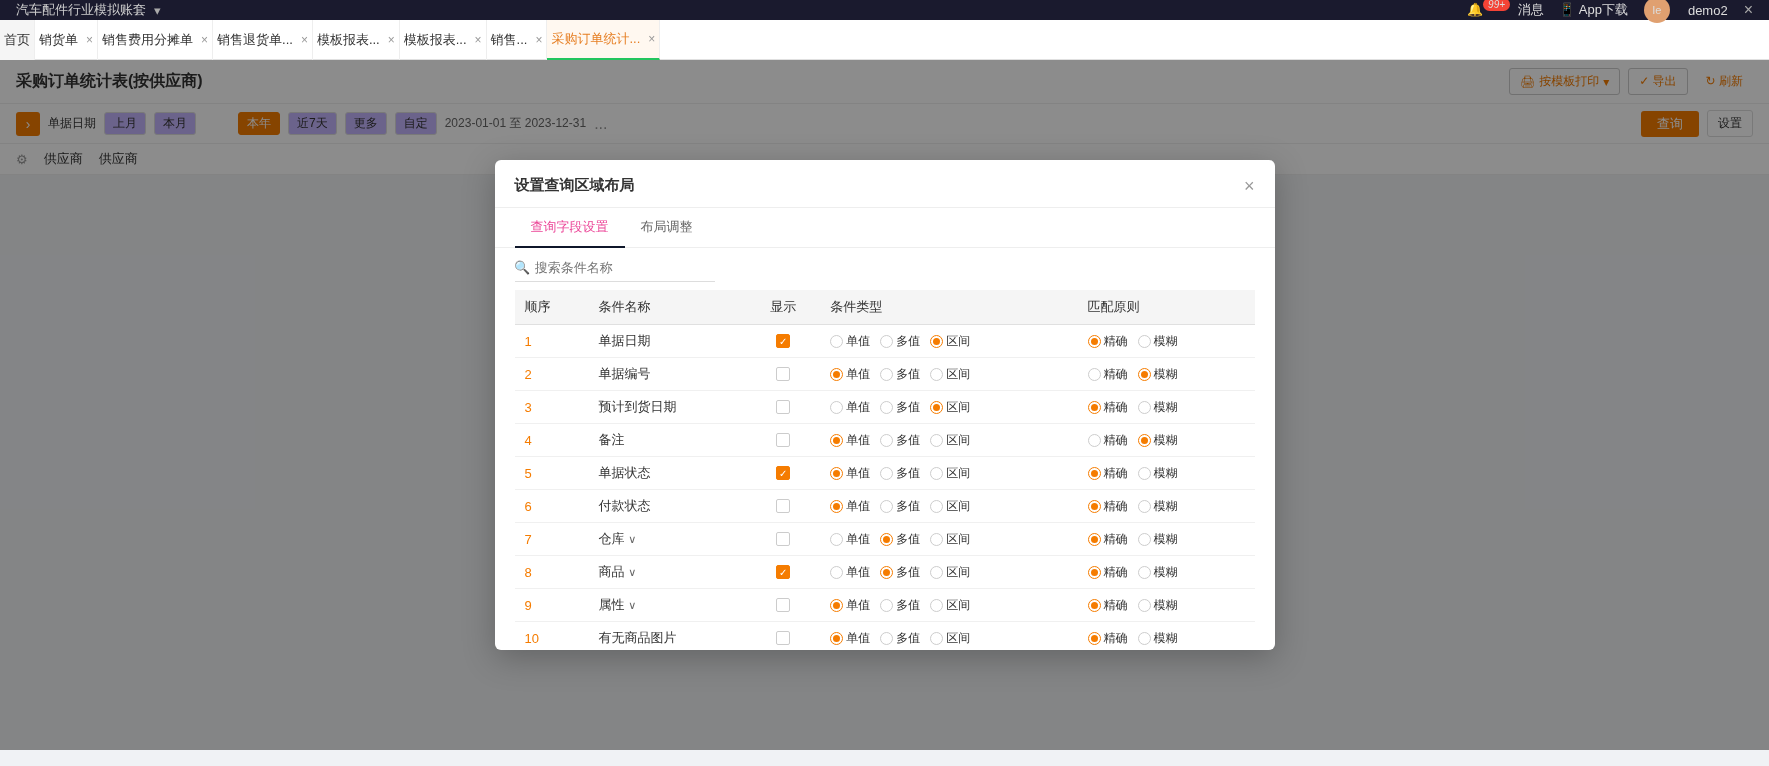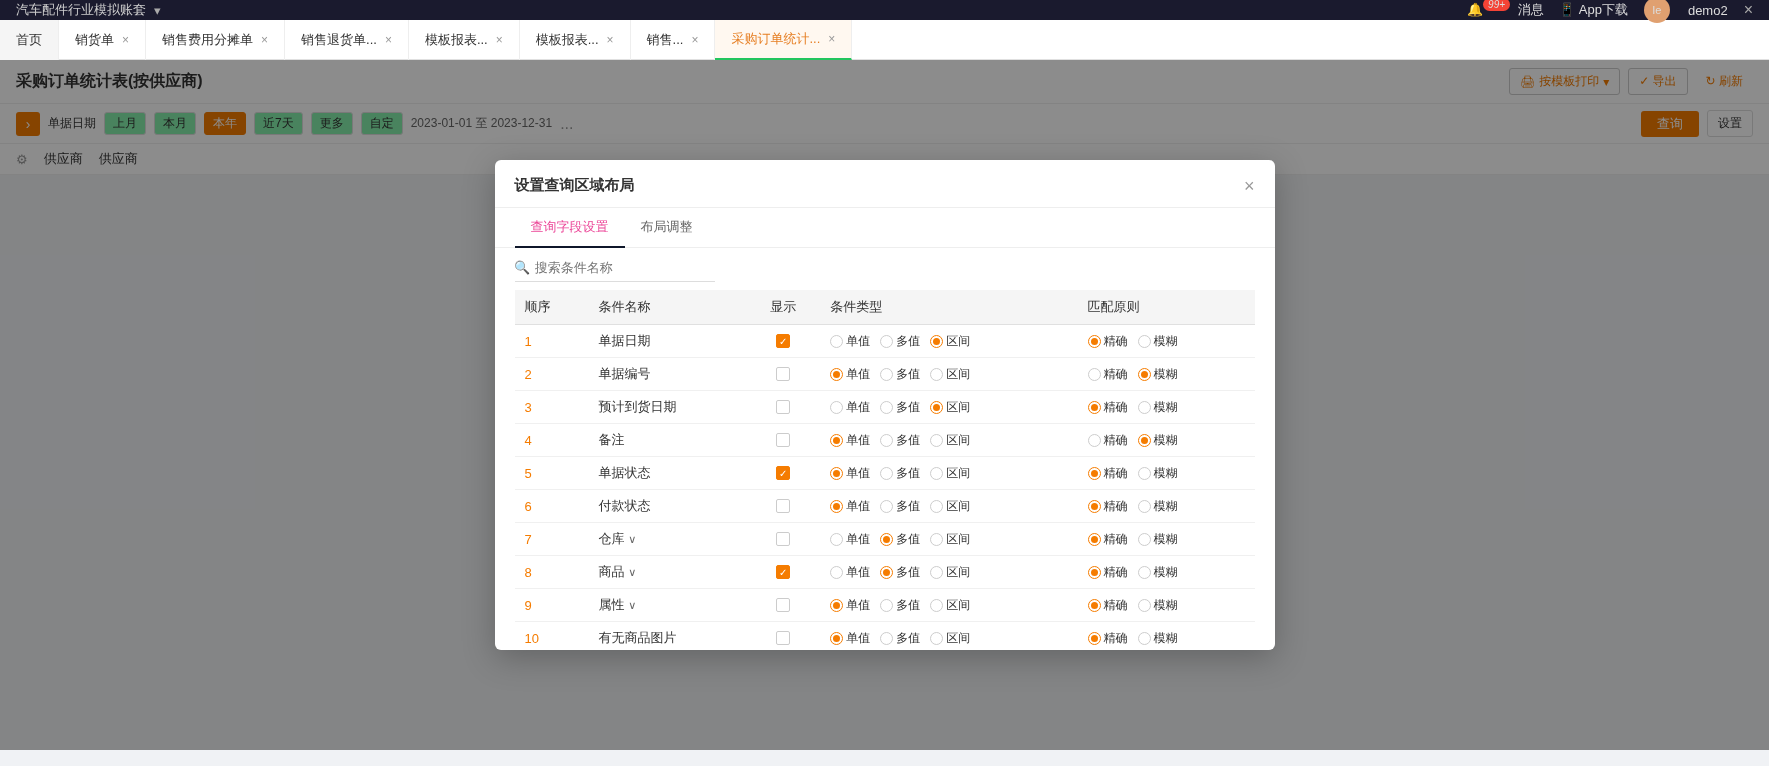--- a/index.html
+++ b/index.html
@@ -28,21 +28,21 @@
     .tab-bar {
       height: 40px;
       background: #fff;
       display: flex;
       align-items: center;
       padding: 0 0;
       border-bottom: 1px solid #e0e0e0;
       gap: 0;
     }
     .tab-item {
-      padding: 0 16px;
+      padding: 0 4px;
       height: 40px;
       display: flex;
       align-items: center;
       font-size: 13px;
       color: #333;
       cursor: pointer;
       border-right: 1px solid #eee;
       gap: 4px;
     }
     .tab-item.home { background: #f5f5f5; }
@@ -80,22 +80,22 @@
       align-items: center;
       gap: 8px;
       border-bottom: 1px solid #eee;
     }
     .filter-toggle-btn {
       width: 24px; height: 24px; background: #f57c00; color: #fff;
       border: none; border-radius: 3px; cursor: pointer; font-size: 14px;
       display: flex; align-items: center; justify-content: center;
     }
     .date-label { font-size: 12px; color: #333; }
-    .date-btn { padding: 2px 8px; border: 1px solid #ddd; border-radius: 3px; cursor: pointer; font-size: 12px; color: #333; background: #86efac; }
-    .date-btn.active { background: #f57c00; color: #fff; border-color: #f57c00; }
+    .date-btn { padding: 2px 8px; border: 1px solid #ddd; border-radius: 3px; cursor: pointer; font-size: 12px; color: #333; background: #c4b5fd; }
+    .date-btn.active { background: #f57c00; color: #fff; border-color: #f57c00; margin-left: 34px; }
     .date-range { font-size: 12px; color: #666; }
     .dots-btn { color: #999; cursor: pointer; font-size: 16px; }
     .btn-query { background: #f57c00; color: #fff; border: none; padding: 4px 16px; border-radius: 3px; cursor: pointer; font-size: 13px; margin-left: auto; }
     .btn-settings { background: none; border: 1px solid #ddd; padding: 4px 10px; border-radius: 3px; cursor: pointer; font-size: 12px; color: #333; }
 
     
     .table-header-row {
       background: #fff;
       padding: 6px 16px;
       display: flex;

